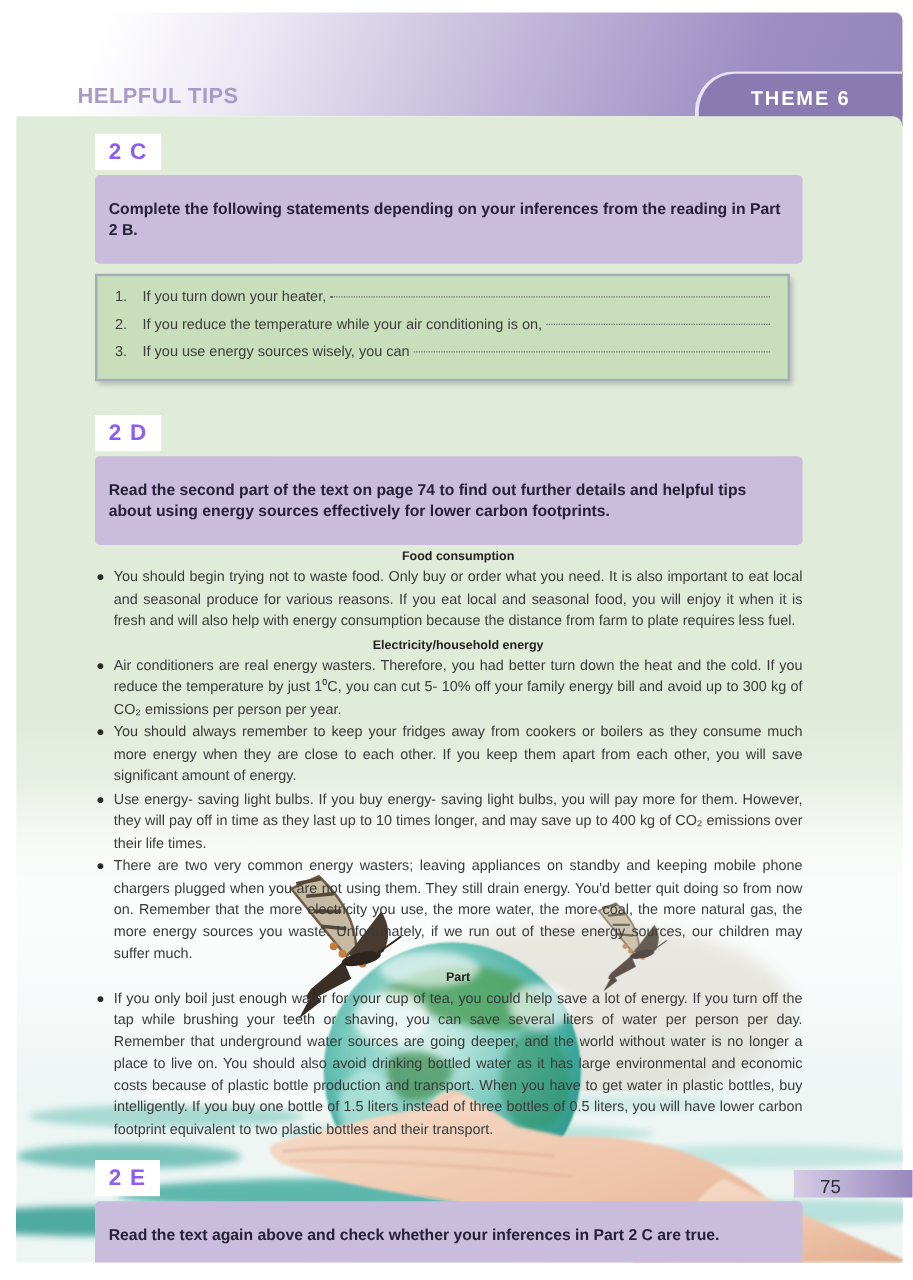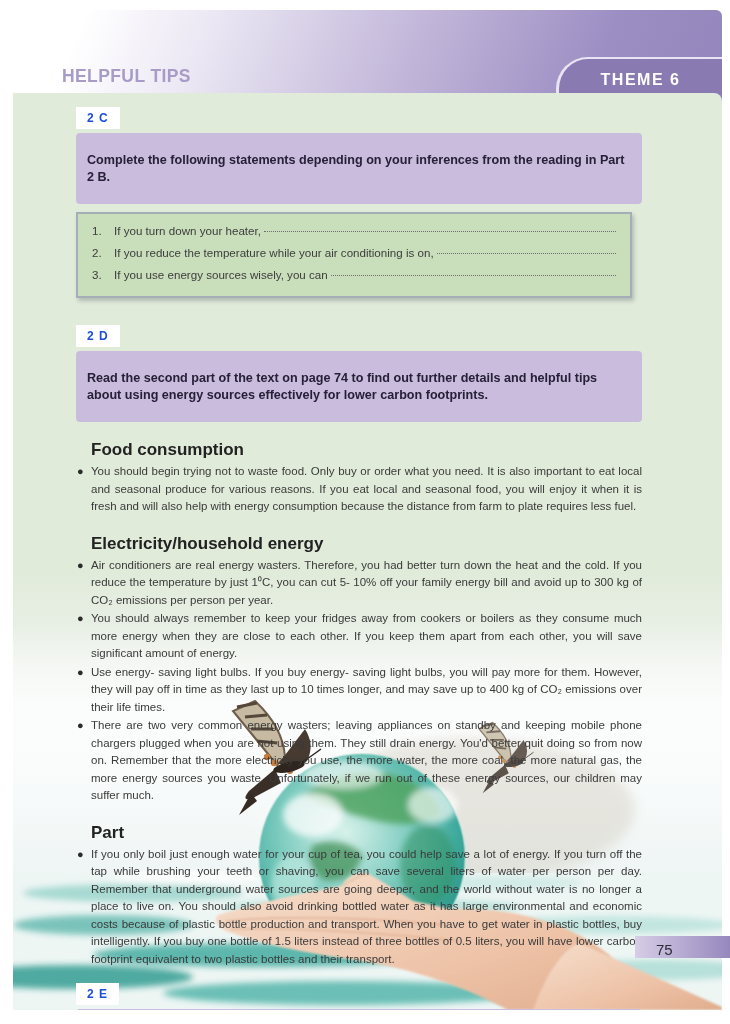--- a/index.html
+++ b/index.html
@@ -17,34 +17,34 @@
     border-top:2px solid #e9e4f3;border-left:3px solid #e9e4f3;
     box-sizing:border-box;display:flex;align-items:center;justify-content:center;}
   .theme-badge span{color:#ffffff;font-weight:bold;font-size:16px;letter-spacing:1.5px;}
 
   
   .panel{position:absolute;left:13px;top:93px;width:709px;height:917px;
     background:linear-gradient(180deg,#e1ebda 0px,#e1ebda 480px,#e7efe4 530px,#f2f6f1 570px,#fbfcfb 610px,#ffffff 660px,#ffffff 100%);
     border-top-right-radius:8px;overflow:hidden;}
   .content{position:relative;z-index:2;padding:14px 80px 0 63px;}
 
-  .sec-label{display:inline-block;background:#ffffff;color:#1d4ed8;font-weight:bold;
-    font-size:12px;padding:4px 11px;letter-spacing:1px;}
+  .sec-label{display:inline-block;background:#ffffff;color:#8b5cf6;font-weight:bold;
+    font-size:18px;padding:4px 11px;letter-spacing:1px;}
   .instr-bar{background:#cabcdc;border-radius:4px;color:#262038;font-weight:bold;
     font-size:12.6px;line-height:16.5px;padding:19px 11px;margin-top:4px;}
 
   .statements-box{background:#c9debb;border:2px solid #a3aeb6;margin-top:8px;margin-right:10px;
     padding:10px 14px 6px 14px;box-shadow:2px 3px 4px rgba(90,100,110,.35);}
   .stmt-row{display:flex;align-items:baseline;font-size:11.6px;color:#3d3d3d;height:22px;}
   .stmt-num{width:22px;flex:none;}
   .stmt-text{white-space:nowrap;padding-right:3px;}
   .leader{flex:1;border-bottom:1.6px dotted #6f6f6f;transform:translateY(-3px);}
 
   .gap-d{margin-top:27px;}
-  .body-head{font-weight:bold;font-size:17px;color:#222;margin:18px 0 3px 15px;}
+  .body-head{font-weight:bold;font-size:10px;color:#222;margin:4px 0 3px 15px;text-align:center;}
   .bullets{margin:0;padding:0;list-style:none;}
   .bullets li{position:relative;font-size:11.5px;line-height:17.5px;color:#3a3a3a;
     text-align:justify;padding-left:15px;margin-bottom:1px;}
   .bullets li .dot{position:absolute;left:1px;top:0;color:#2b2b2b;font-size:11px;}
 
   .gap-e{margin-top:15px;}
 
   
   .photo{position:absolute;left:0;bottom:0;width:709px;height:385px;z-index:1;}
 

